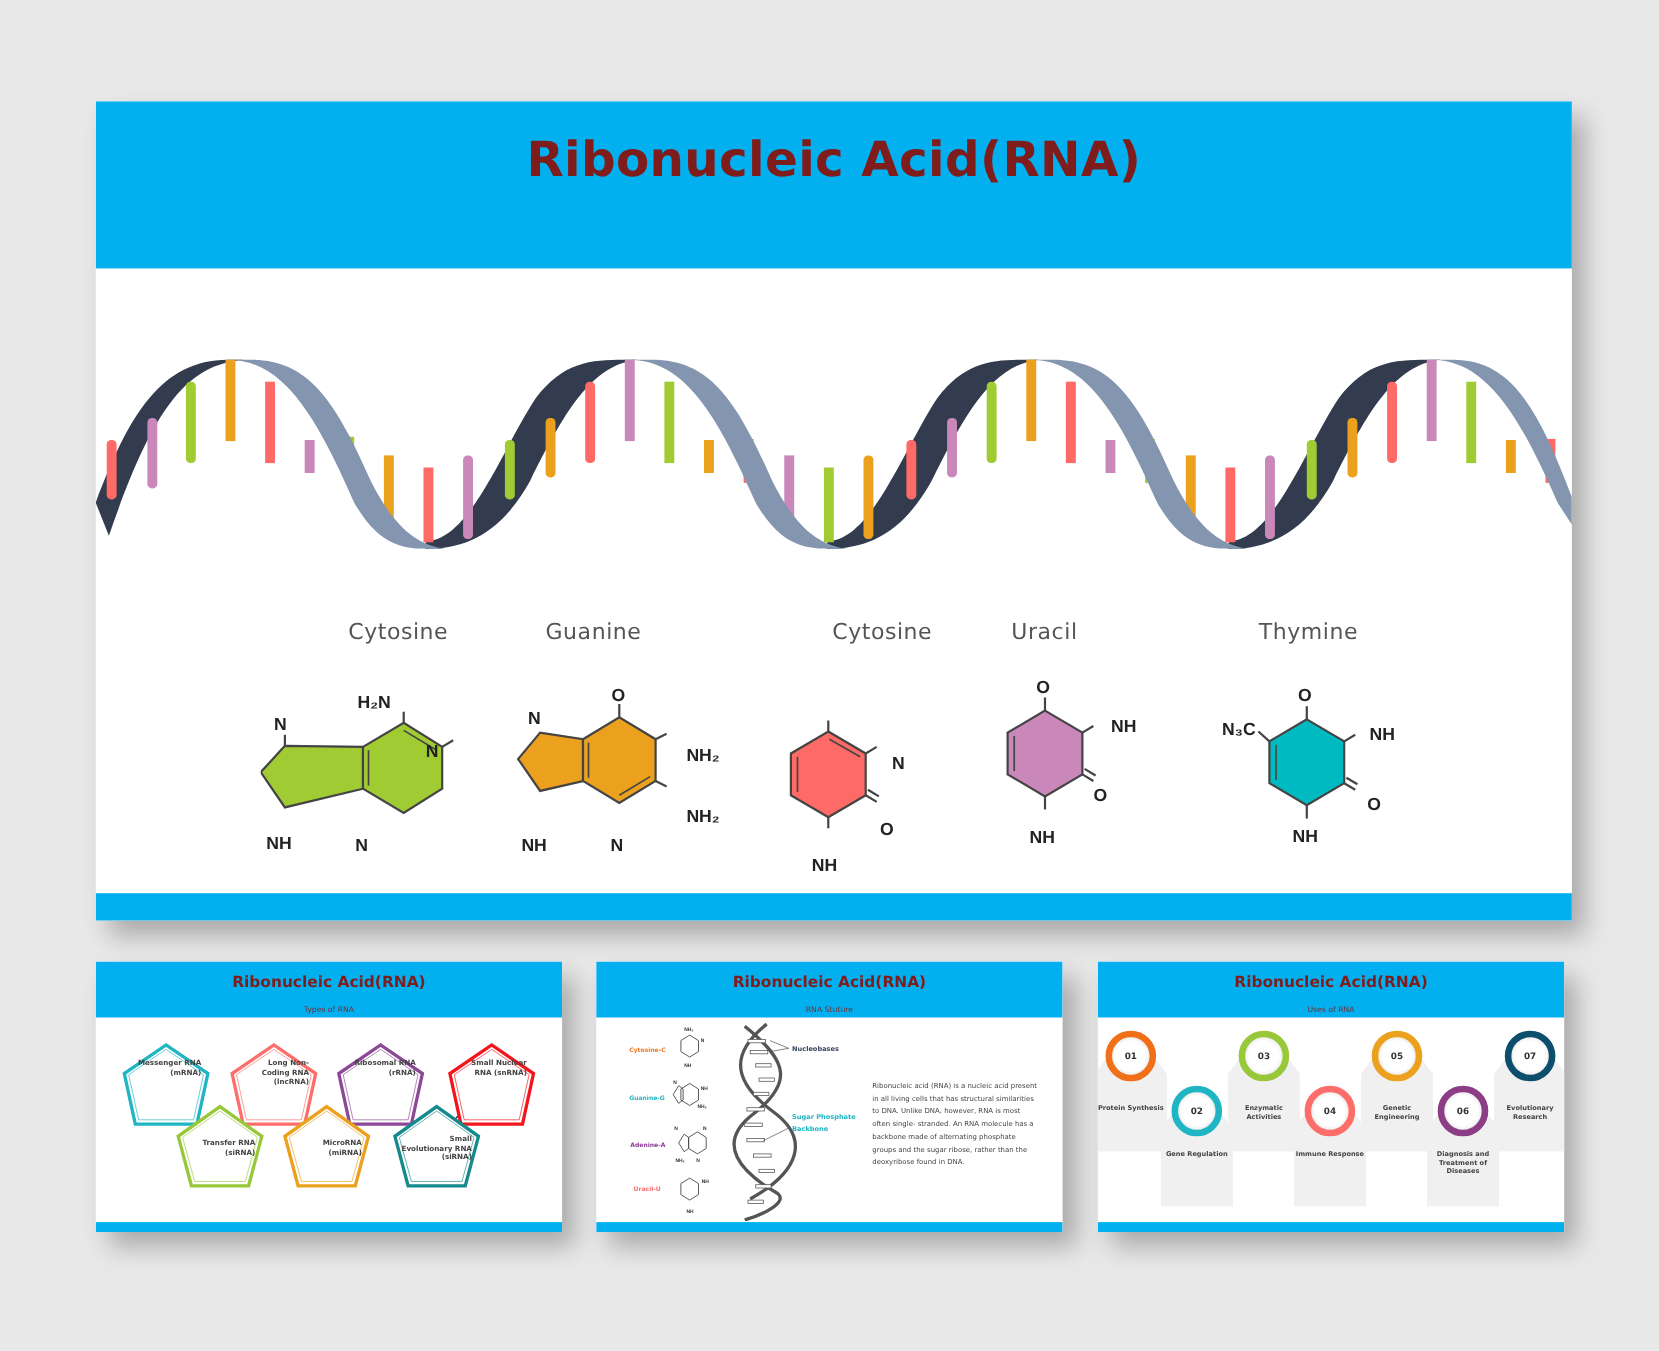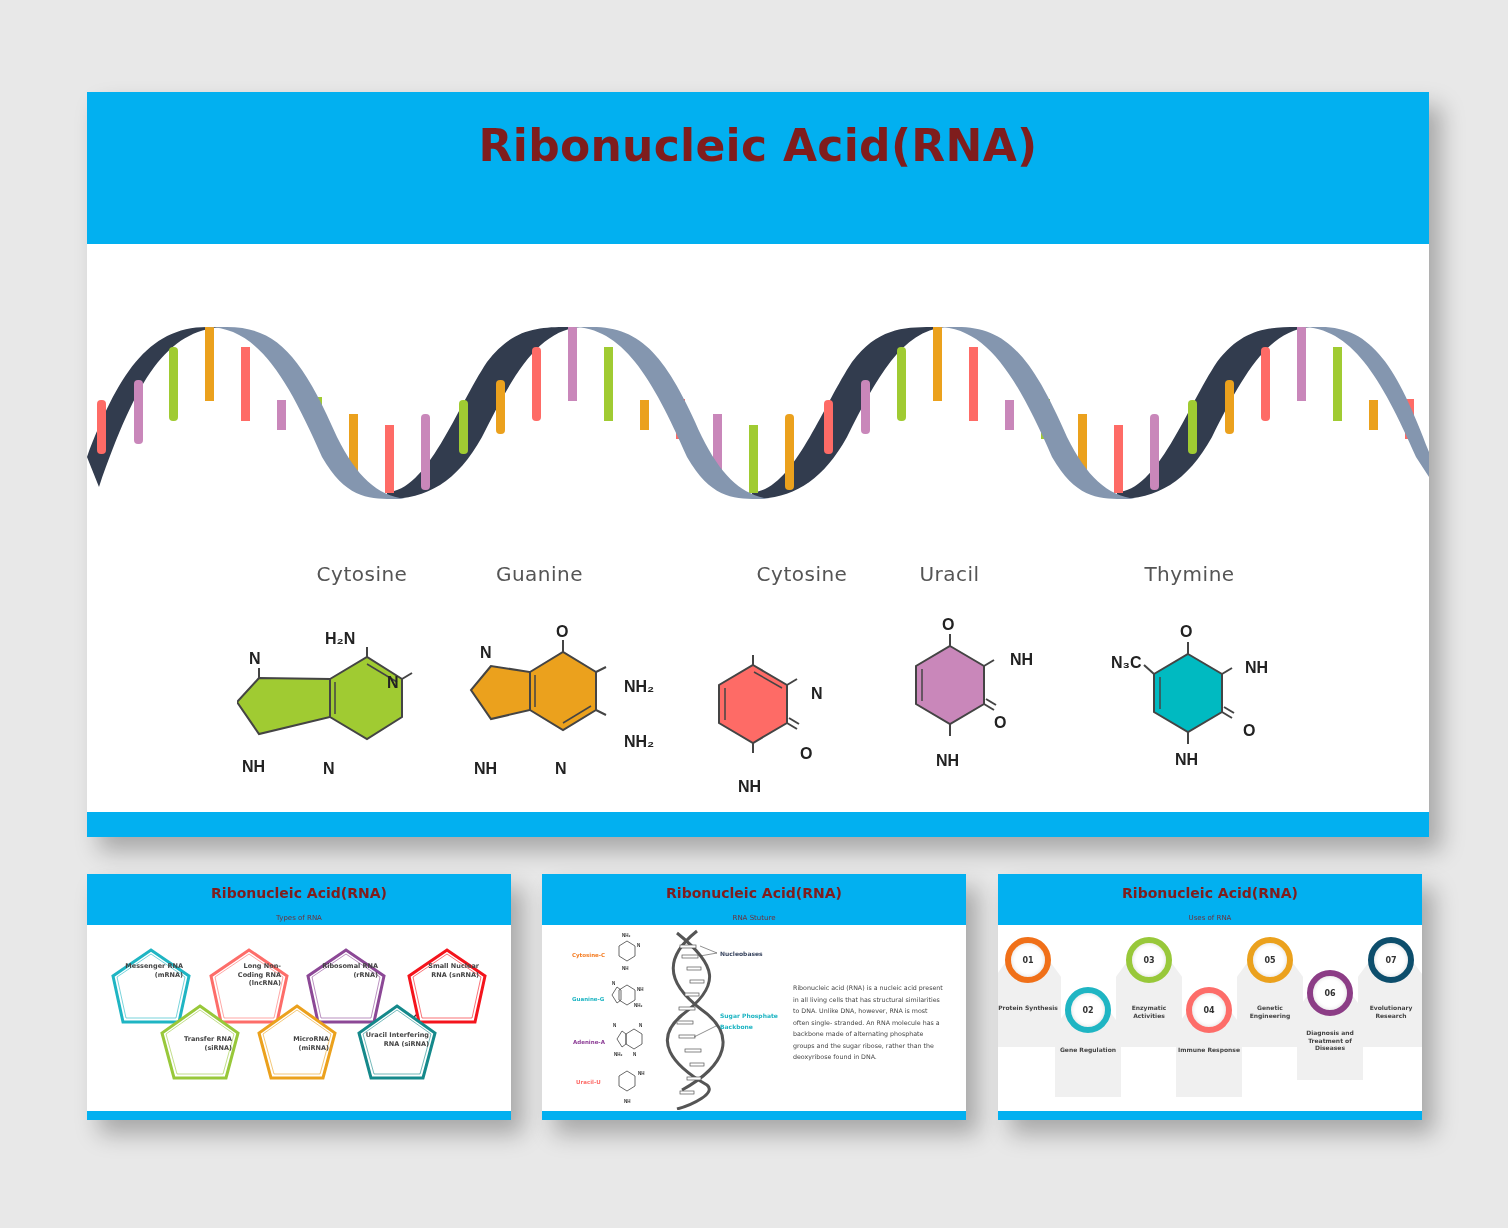--- a/index.html
+++ b/index.html
@@ -260,21 +260,21 @@
           <polygon points="40,3 78,30 66,75 14,75 2,30" fill="#fff" stroke="#eba11d" stroke-width="3"></polygon>
           <polygon points="40,7 74,31 63,71 17,71 6,31" fill="none" stroke="#eba11d" stroke-width="0.6"></polygon>
         </svg>
       <div class="lbl" style="top:32px;">MicroRNA (miRNA)</div>
     </div>
     <div class="pent" style="left:270px;top:129px;">
       <svg width="80" height="78" viewBox="0 0 80 78">
           <polygon points="40,3 78,30 66,75 14,75 2,30" fill="#fff" stroke="#15898b" stroke-width="3"></polygon>
           <polygon points="40,7 74,31 63,71 17,71 6,31" fill="none" stroke="#15898b" stroke-width="0.6"></polygon>
         </svg>
-      <div class="lbl" style="top:28px;">Uracil Interfering RNA (siRNA)</div>
+      <div class="lbl" style="top:28px;">Small Evolutionary RNA (siRNA)</div>
     </div>
     <div class="ftr"></div>
   </div>
 
   <div class="slide small" id="s2">
     <div class="hdr">
       <div class="title">Ribonucleic Acid(RNA)</div>
       <div class="subtitle">RNA Stuture</div>
     </div>
     <div class="s2-lbl" style="left:30px;top:78px;color:#f47b20;">Cytosine-C</div>
@@ -359,21 +359,21 @@
     <div class="use" style="left:178px;top:113px;height:110px;">
       <div class="shape" style="top:20px;height:90px;"></div>
       <div class="ring" style="left:10px;top:0;border-color:#fd6d69;">04</div>
       <div class="ulbl" style="top:59px;">Immune Response</div>
     </div>
     <div class="use" style="left:239px;top:63px;height:110px;">
       <div class="shape" style="top:20px;height:90px;"></div>
       <div class="ring" style="left:10px;top:0;border-color:#eba11d;">05</div>
       <div class="ulbl" style="top:67px;">Genetic Engineering</div>
     </div>
-    <div class="use" style="left:299px;top:96px;height:110px;">
+    <div class="use" style="left:299px;top:113px;height:110px;">
       <div class="shape" style="top:20px;height:90px;"></div>
       <div class="ring" style="left:10px;top:0;border-color:#8c3d86;">06</div>
       <div class="ulbl" style="top:59px;">Diagnosis and Treatment of Diseases</div>
     </div>
     <div class="use" style="left:360px;top:63px;height:110px;">
       <div class="shape" style="top:20px;height:90px;"></div>
       <div class="ring" style="left:10px;top:0;border-color:#0d4e6c;">07</div>
       <div class="ulbl" style="top:67px;">Evolutionary Research</div>
     </div>
 

